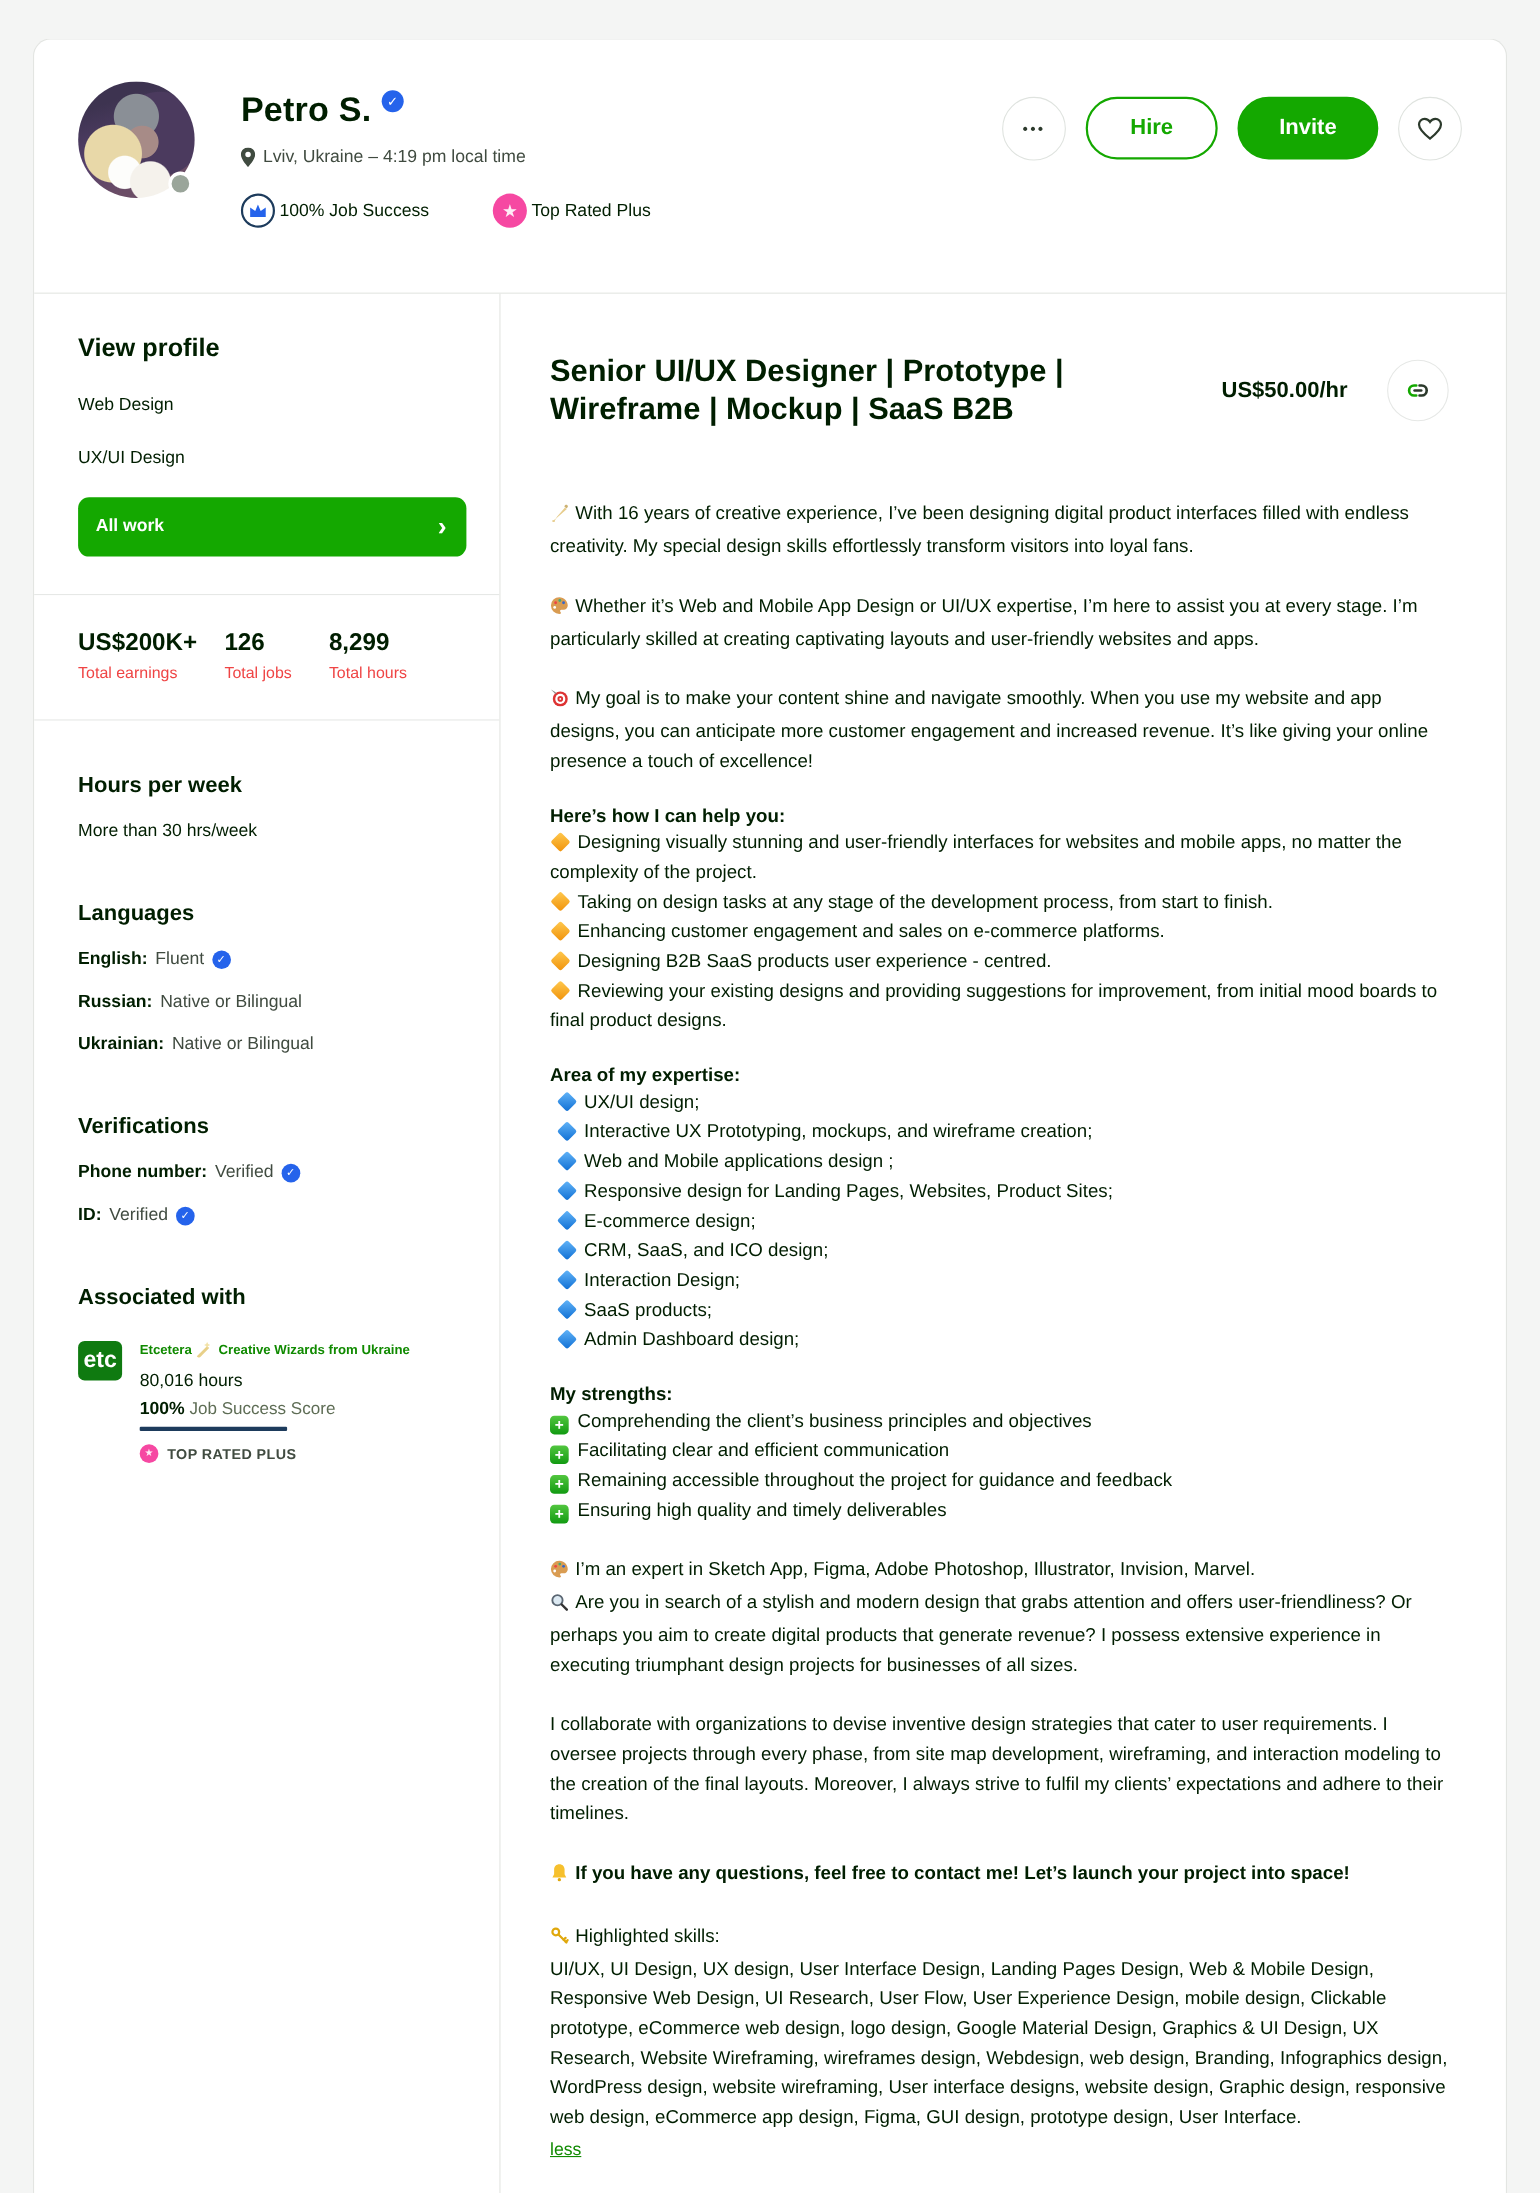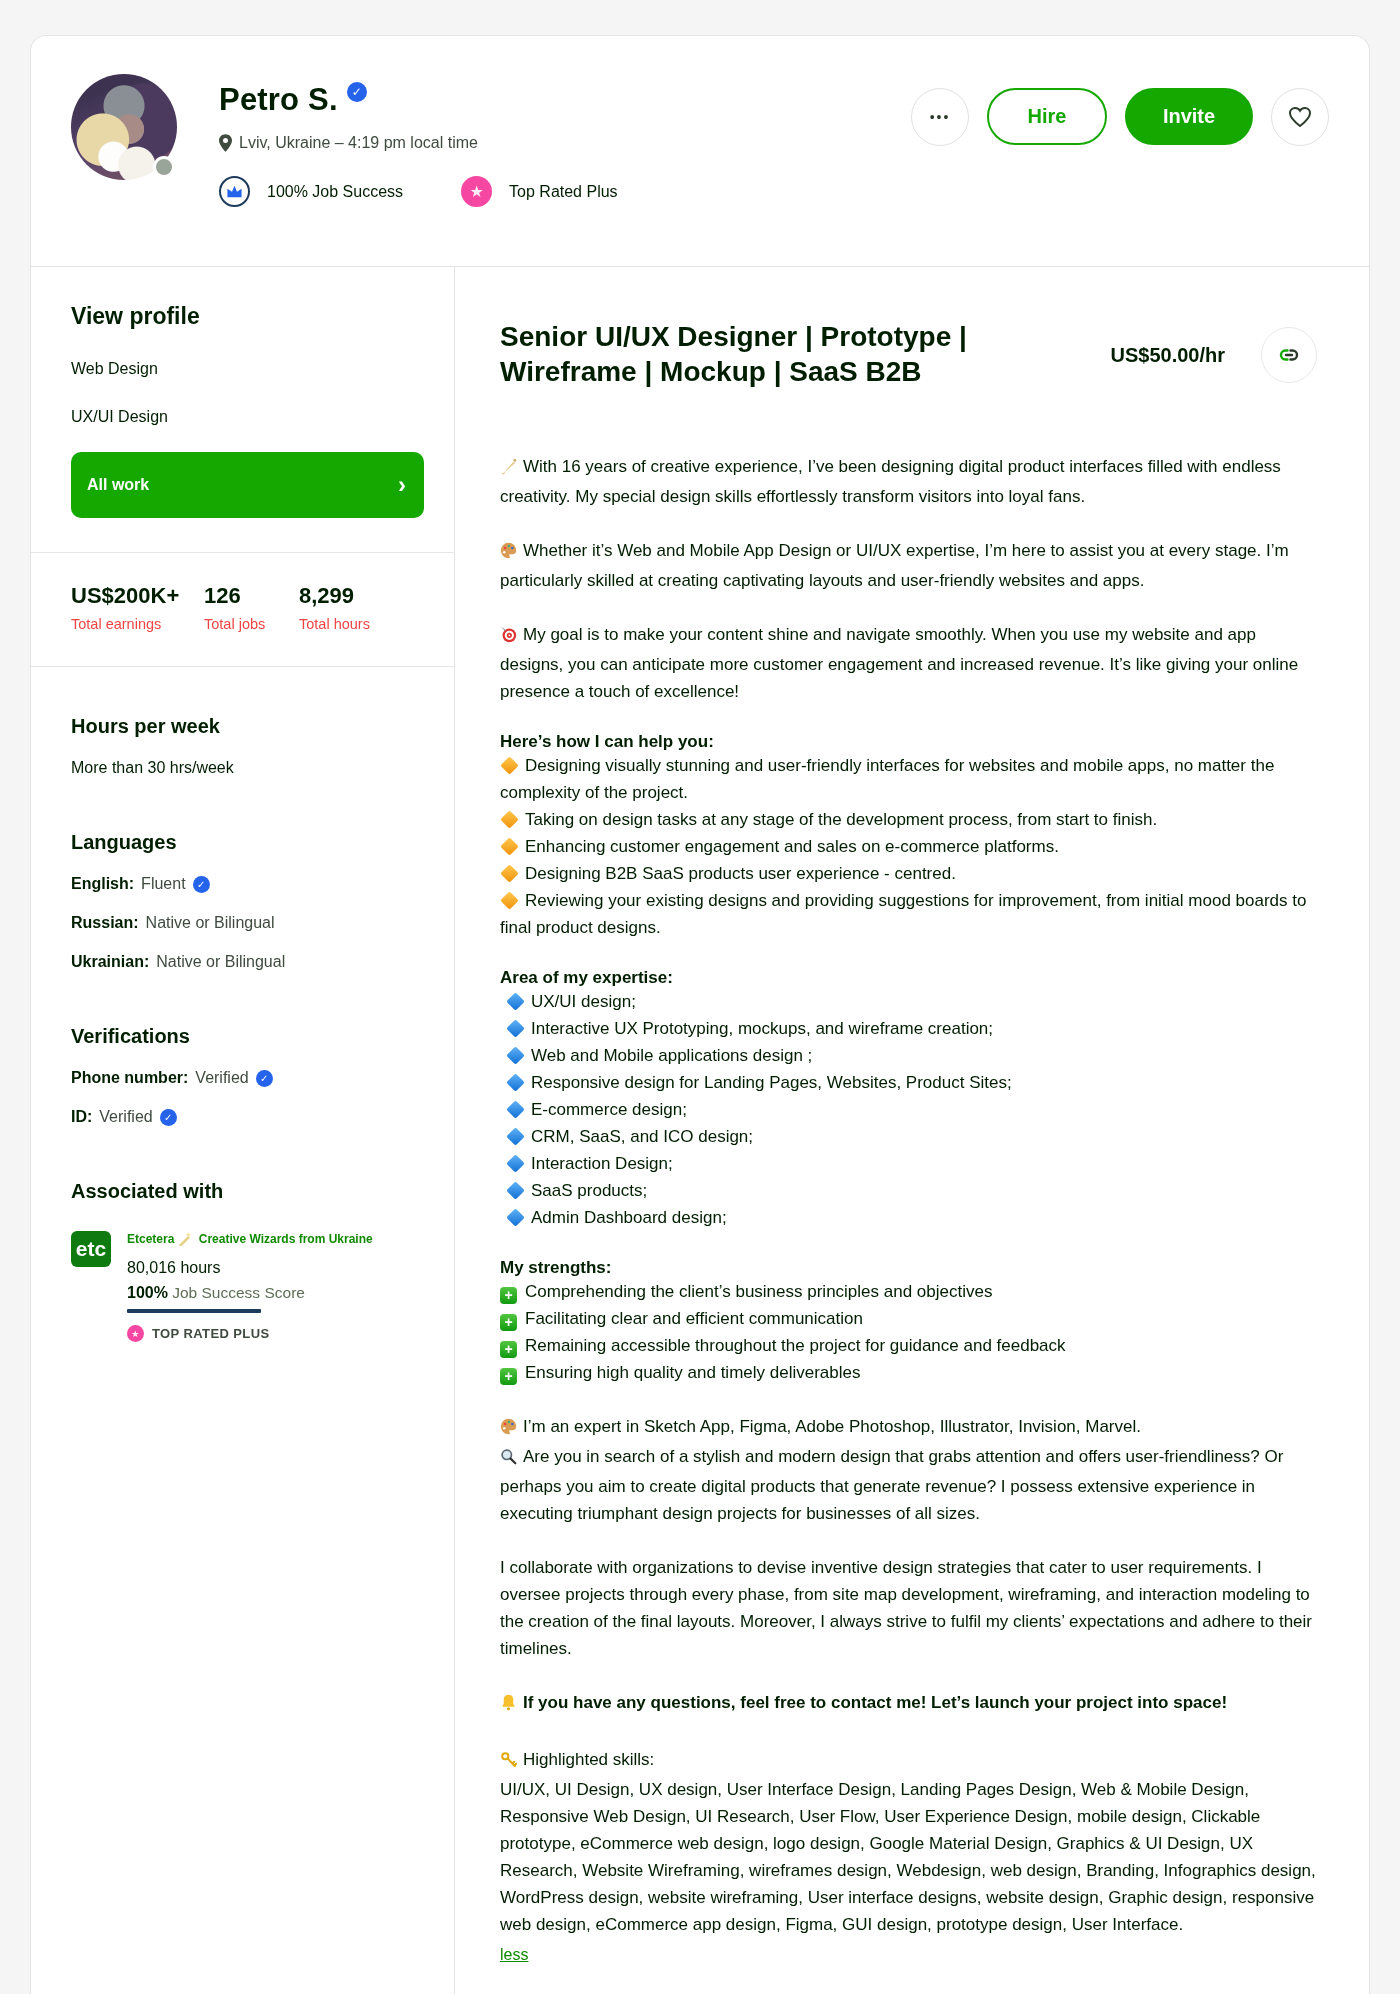--- a/index.html
+++ b/index.html
@@ -25,21 +25,21 @@
             background:#9aa59a; border:3px solid #fff; }
   .hdr-info { margin-left:42px; padding-top:8px; }
   .name-row { display:flex; align-items:flex-start; gap:9px; }
   .name { font-size:31px; font-weight:bold; letter-spacing:.2px; }
   .vcheck { display:inline-flex; width:20px; height:20px; border-radius:50%; background:#2563eb; color:#fff;
             font-size:12px; font-weight:bold; align-items:center; justify-content:center; }
   .vcheck.sm { width:17px; height:17px; font-size:10px; }
   .loc-row { display:flex; align-items:center; gap:7px; margin-top:16px; color:#404b40; font-size:16px; }
   .pin { width:13px; height:18px; }
   .badge-row { display:flex; align-items:center; gap:58px; margin-top:24px; }
-  .badge { display:flex; align-items:center; gap:17px; font-size:16px; font-weight:500; }
+  .badge { display:flex; align-items:center; gap:4px; font-size:16px; font-weight:500; }
   .js-icon { width:31px; height:31px; border-radius:50%; border:2px solid #1d3b5c; display:flex;
              align-items:center; justify-content:center; background:#fff; }
   .trp-icon { width:31px; height:31px; border-radius:50%; background:#f648a2; display:flex; align-items:center;
               justify-content:center; color:rgba(255,255,255,.9); font-size:16px; }
   .trp-icon.sm { width:17px; height:17px; font-size:9px; }
   .hdr-actions { display:flex; align-items:flex-start; gap:18px; padding-top:14px; }
   .circle-btn { width:58px; height:58px; border-radius:50%; background:#fff; border:1px solid #dfe3df;
                 display:flex; align-items:center; justify-content:center; cursor:pointer; font-size:18px;
                 letter-spacing:2px; color:#2c3a2c; }
   .btn { height:57px; border-radius:29px; font-size:20px; font-weight:bold; cursor:pointer;
@@ -47,21 +47,21 @@
   .btn-hire { width:120px; background:#fff; border:2px solid #14a800; color:#14a800; }
   .btn-invite { width:128px; background:#14a800; border:2px solid #14a800; color:#fff; }
   .heart-svg { width:24px; height:22px; }
 
   
   .body { display:flex; border-top:1px solid #e3e5e2; min-height:1729px; }
   .sidebar { width:424px; flex:0 0 424px; border-right:1px solid #e3e5e2; }
   .sb-pad { padding:0 30px 0 40px; }
   .sb-title { font-size:23px; font-weight:bold; padding-top:36px; }
   .sb-link { font-size:16px; margin-top:30px; cursor:pointer; }
-  .allwork { margin-top:26px; height:66px; background:#14a800; border-radius:10px; color:#fff; font-weight:bold;
+  .allwork { margin-top:26px; height:54px; background:#14a800; border-radius:10px; color:#fff; font-weight:bold;
              font-size:16px; display:flex; align-items:center; justify-content:space-between; padding:0 18px 0 16px;
              cursor:pointer; }
   .allwork .chev { font-size:24px; font-weight:bold; line-height:1; }
   .sb-divider { border-top:1px solid #e6e8e6; margin-top:34px; }
   .stats { display:flex; padding:30px 0 34px 40px; }
   .stat { }
   .stat:nth-child(1){ width:133px; } .stat:nth-child(2){ width:95px; }
   .stat-val { font-size:22px; font-weight:bold; }
   .stat-lbl { font-size:14.5px; color:#ef4444; margin-top:7px; }
   .sb-h { font-size:20px; font-weight:bold; }

